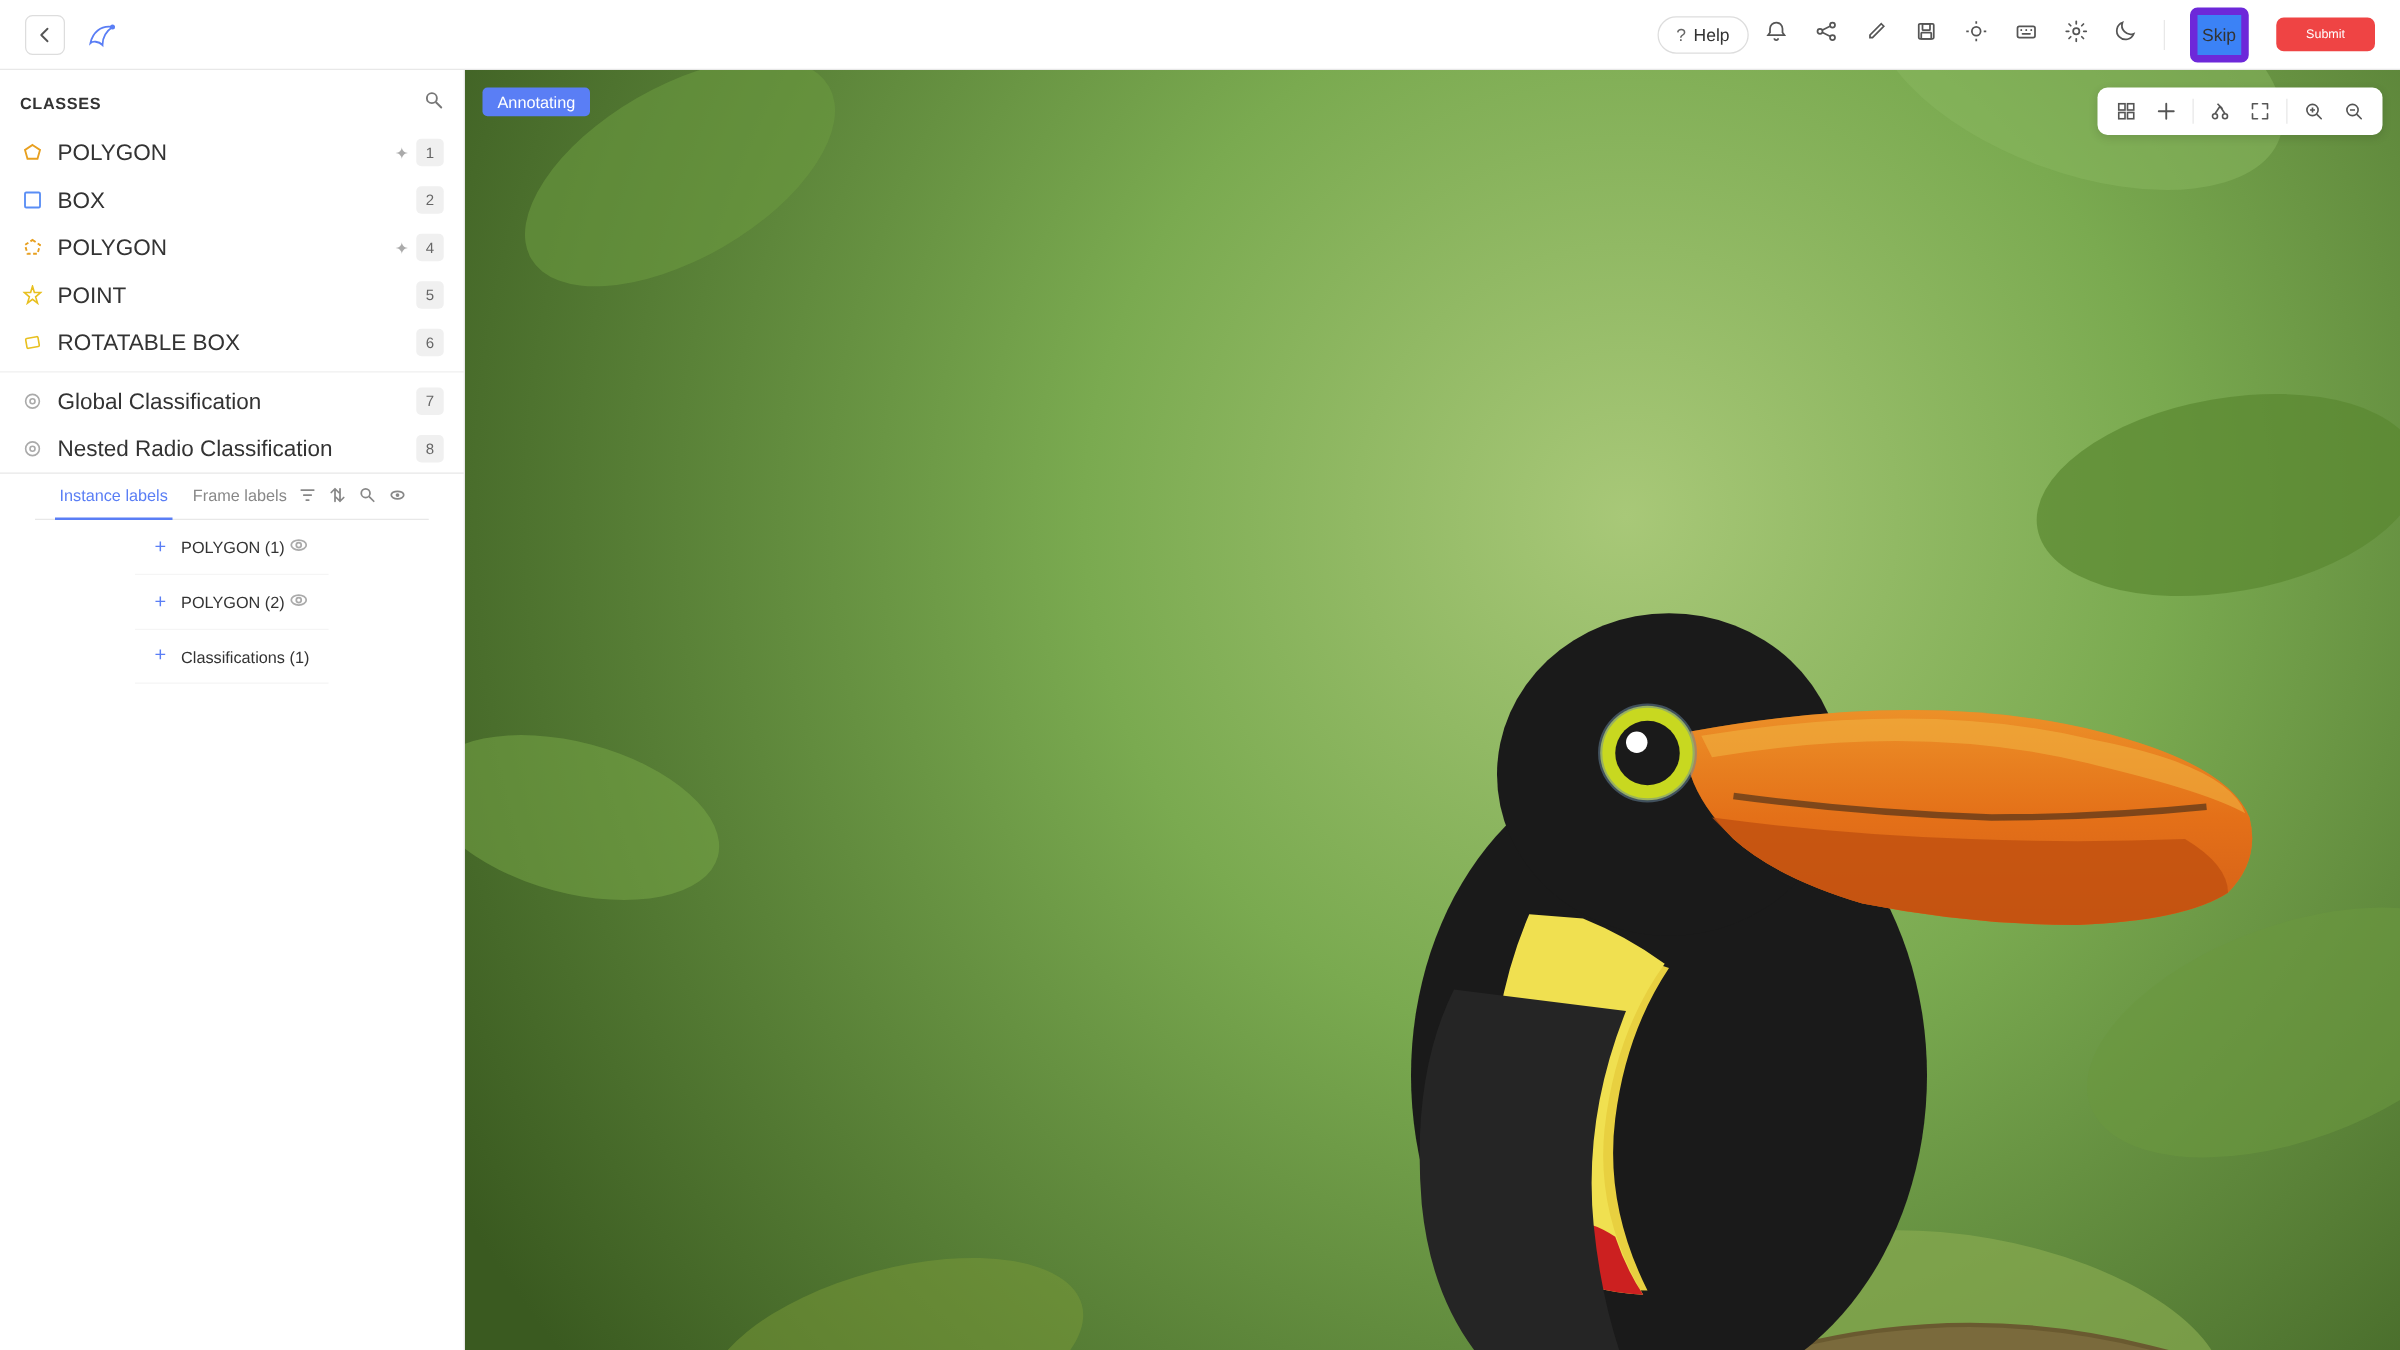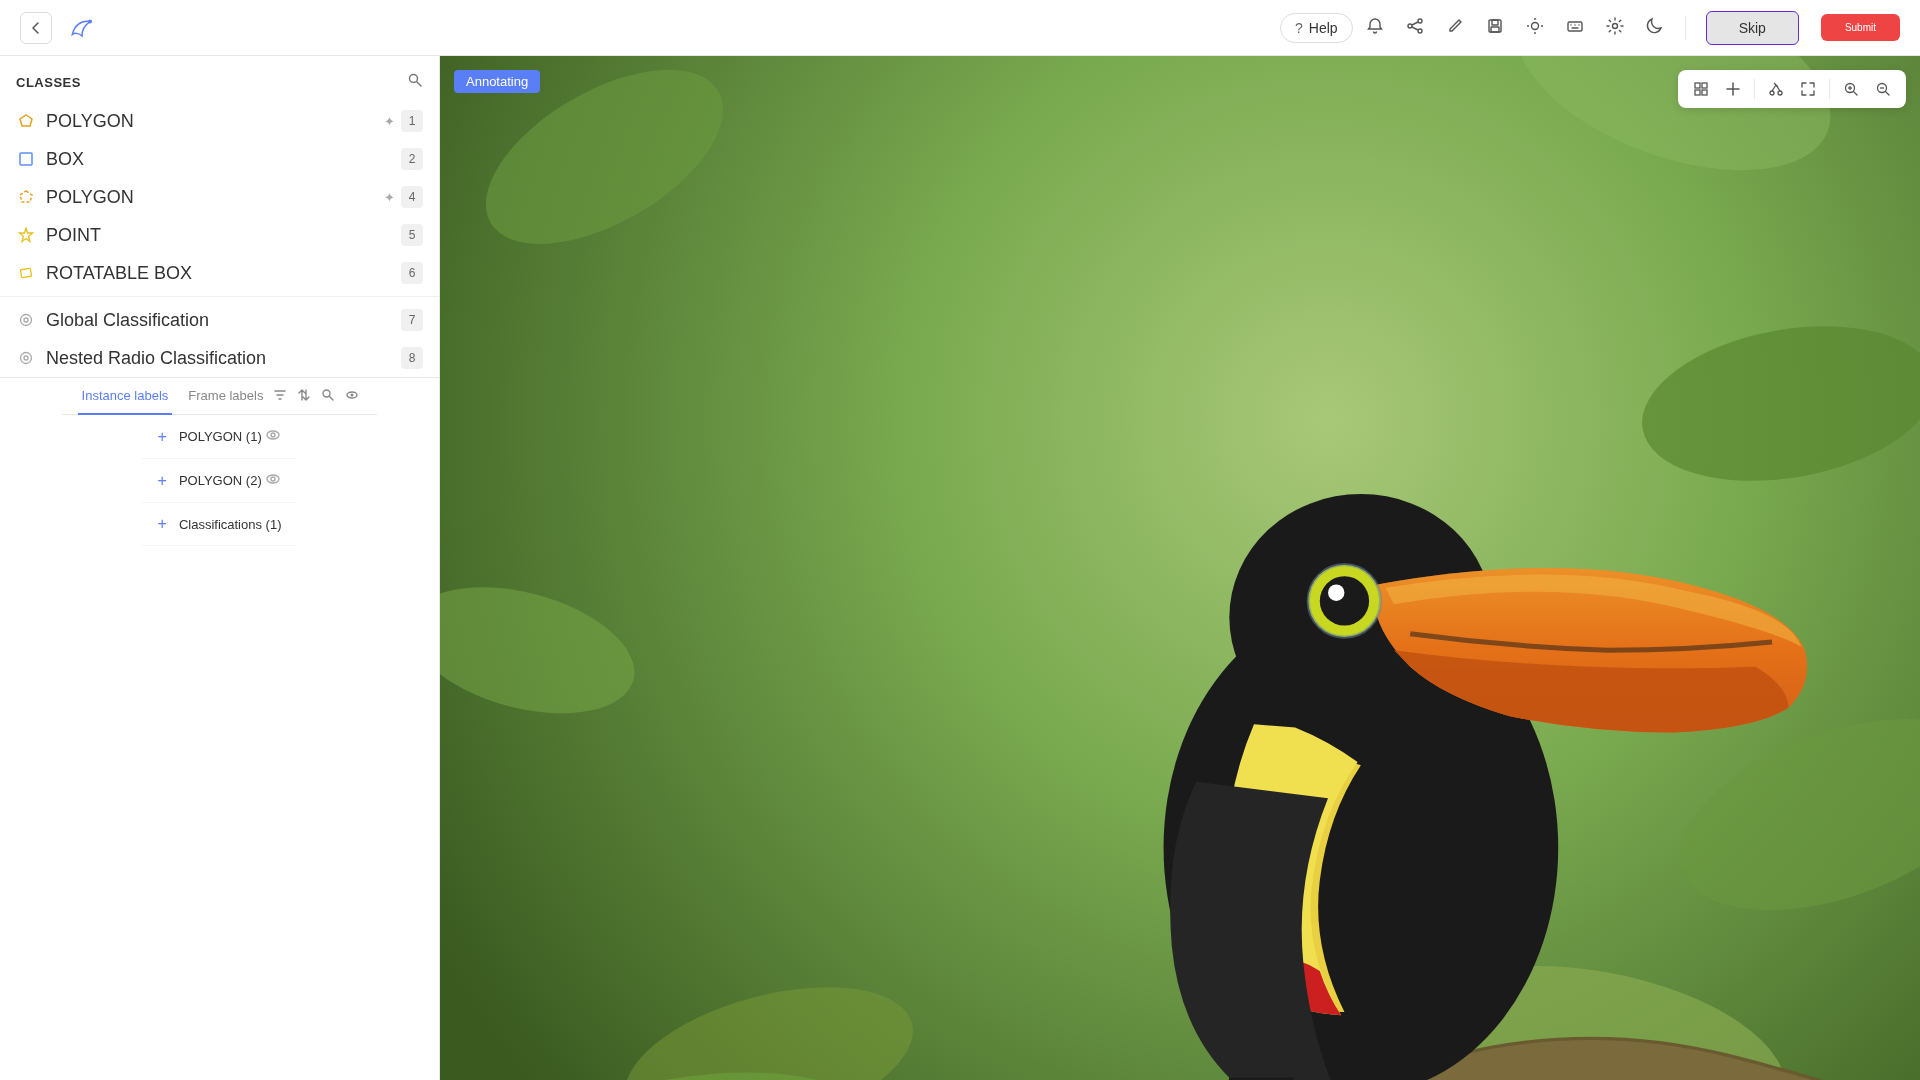--- a/index.html
+++ b/index.html
@@ -31,36 +31,36 @@
       color: #444; font-size: 16px;
     }
 
     .help-btn {
       border: 1px solid #ddd; border-radius: 20px;
       padding: 6px 14px; background: #fff; cursor: pointer;
       display: flex; align-items: center; gap: 6px;
       font-size: 14px; color: #333;
     }
     .skip-btn {
-      border: 1px solid #6d28d9; border-radius: 6px;
-      padding: 8px 32px; background: #e5e5e5; cursor: pointer;
+      border: 6px solid #6d28d9; border-radius: 6px;
+      padding: 8px 4px; background: #3b82f6; cursor: pointer;
       font-size: 14px; color: #333; margin-left: 8px;
     }
     .submit-btn {
       border: none; border-radius: 6px;
       padding: 8px 24px; background: #ef4444; cursor: pointer;
       font-size: 10px; color: #fff; font-weight: 500; margin-left: 18px;
     }
 
     
     .main { display: flex; flex: 1; overflow: hidden; }
 
     
     .sidebar {
-      width: 440px;
+      width: 372px;
       background: #fff;
       border-right: 1px solid #e8e8e8;
       display: flex;
       flex-direction: column;
       flex-shrink: 0;
     }
 
     .classes-header {
       display: flex;
       align-items: center;

